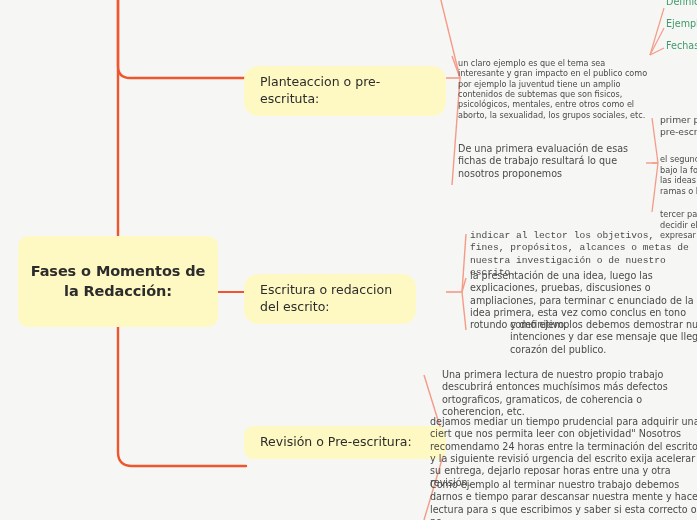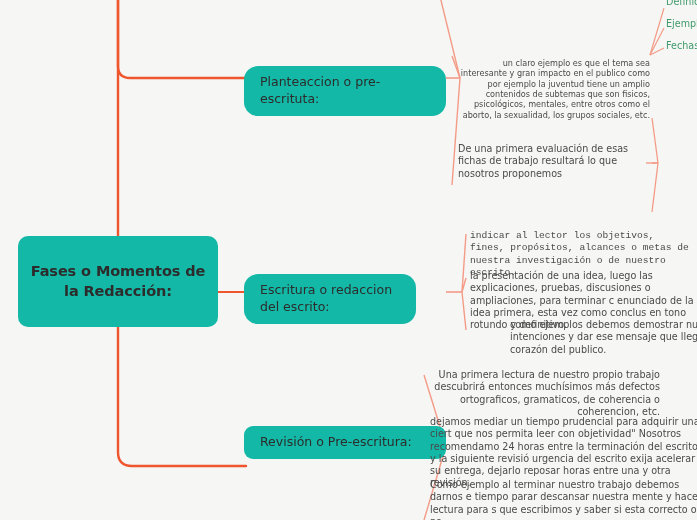--- a/index.html
+++ b/index.html
@@ -22,21 +22,21 @@
   }
   svg.lines {
     position: absolute;
     left: 0; top: 0;
     width: 697px;
     height: 520px;
     pointer-events: none;
   }
   .node {
     position: absolute;
-    background: #14b8a6;
+    background: #fef9c3;
     border-radius: 12px;
     color: #2c2c2c;
     box-sizing: border-box;
   }
   .root-node {
     left: 18px;
     top: 236px;
     width: 200px;
     padding: 26px 12px;
     border-radius: 10px;
@@ -55,21 +55,21 @@
   #branch-0 { left: 244px; top: 66px;  width: 202px; }
   #branch-1 { left: 244px; top: 274px; width: 172px; }
   #branch-2 { left: 244px; top: 426px; width: 202px; border-radius: 9px; }
 
   .leaf {
     position: absolute;
     color: #4a4a4a;
     line-height: 1.28;
     box-sizing: border-box;
   }
-  .leaf-sm { font-size: 8.1px; text-align: right; }
+  .leaf-sm { font-size: 8.1px; }
   .leaf-md { font-size: 9.6px; }
   .leaf-grn { color: #3f9a6b; font-size: 9.6px; }
   #l-0-1 { left: 458px; top: 58px;  width: 192px; }
   #l-0-2 { left: 458px; top: 143px; width: 190px; }
 
   
   #g-0-0 { left: 666px; top: -4px;  width: 90px; white-space: nowrap; }
   #g-0-1 { left: 666px; top: 18px;  width: 90px; white-space: nowrap; }
   #g-0-2 { left: 666px; top: 40px;  width: 90px; white-space: nowrap; }
 
@@ -77,21 +77,21 @@
   #r-0-0 { left: 660px; top: 114px; width: 120px; }
   #r-0-1 { left: 660px; top: 154px; width: 120px; }
   #r-0-2 { left: 660px; top: 209px; width: 120px; }
 
   
   #l-1-0 { left: 470px; top: 230px; width: 220px; font-family: Liberation Mono, monospace; }
   #l-1-1 { left: 470px; top: 270px; width: 240px; }
   #l-1-2 { left: 470px; top: 319px; width: 220px; margin-left: 40px; }
 
   
-  #l-2-0 { left: 430px; top: 369px; width: 230px; text-align: right; }
+  #l-2-0 { left: 442px; top: 369px; width: 230px; }
   #l-2-1 { left: 430px; top: 416px; width: 276px; }
   #l-2-2 { left: 430px; top: 479px; width: 276px; }
 </style>
 </head>
 <body>
 
 <div id="canvas">
 
   <svg class="lines" viewBox="0 0 697 520">
 

